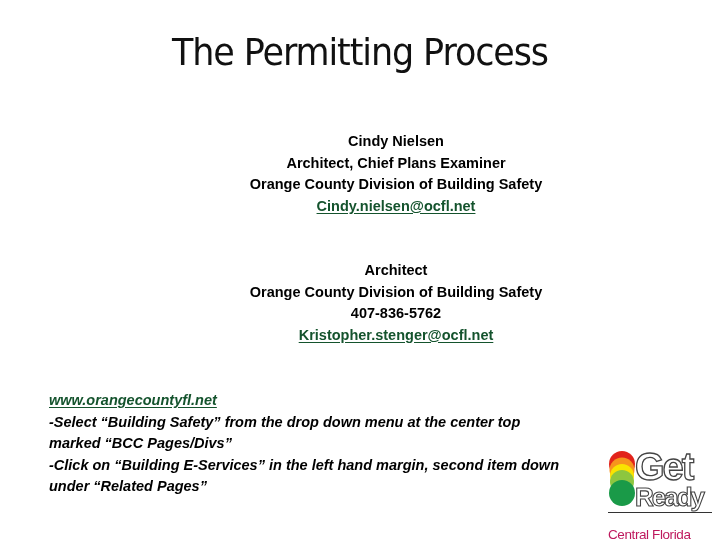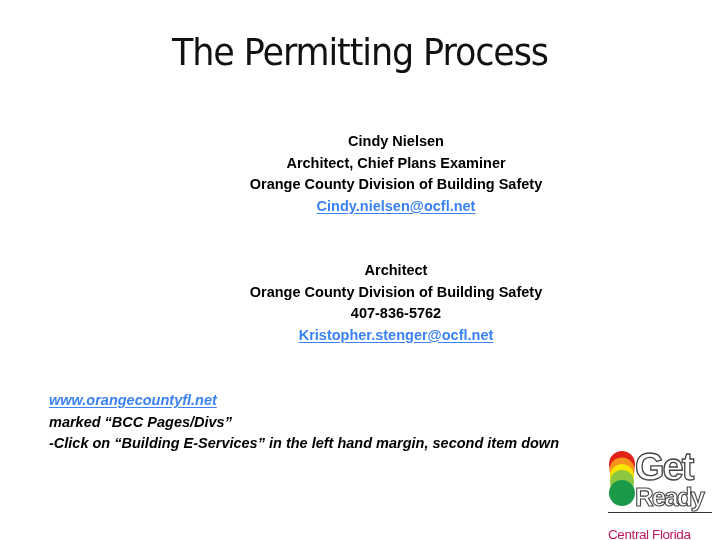--- a/index.html
+++ b/index.html
@@ -39,21 +39,21 @@
       line-height: 21.5px;
       margin-left: 36px;
     }
     .contact-1 { top: 131px; }
     .contact-2 { top: 260px; }
     .contact-block .line {
       display: block;
       white-space: nowrap;
     }
     a.link {
-      color: #3b82f6;
+      color: #14532d;
       text-decoration: underline;
       text-underline-offset: 2px;
     }
     .instructions {
       position: absolute;
       left: 49px;
       top: 390px;
       width: 580px;
       font-weight: bold;
       font-size: 14.5px;
@@ -101,22 +101,24 @@
 
   <div class="contact-block contact-2">
     <span class="line">Architect</span>
     <span class="line">Orange County Division of Building Safety</span>
     <span class="line">407-836-5762</span>
     <span class="line"><a class="link" title="Kristopher.stenger@ocfl.net">Kristopher.stenger@ocfl.net</a></span>
   </div>
 
   <div class="instructions">
     <span class="line"><a class="link">www.orangecountyfl.net</a></span>
+    <span class="line">-Select “Building Safety” from the drop down menu at the center top</span>
     <span class="line">marked “BCC Pages/Divs”</span>
     <span class="line">-Click on “Building E-Services”  in the left hand margin, second item down</span>
+    <span class="line">under “Related Pages”</span>
   </div>
 
   <div class="logo">
     <svg width="104" height="64" viewBox="0 0 104 64">
 
       <rect x="1" y="2" width="26" height="60" rx="13" ry="13" fill="#ffffff"></rect>
       <circle cx="14" cy="16" r="13" fill="#e2231a"></circle>
       <circle cx="14" cy="22" r="12.5" fill="#f7941d"></circle>
       <circle cx="14" cy="28" r="12" fill="#f9e300"></circle>
       <circle cx="14" cy="34" r="12" fill="#8dc63f"></circle>

